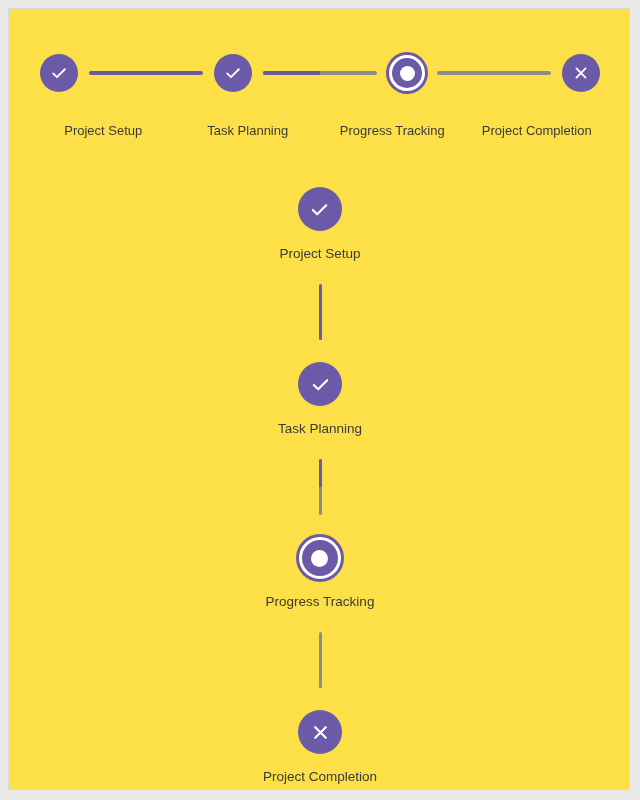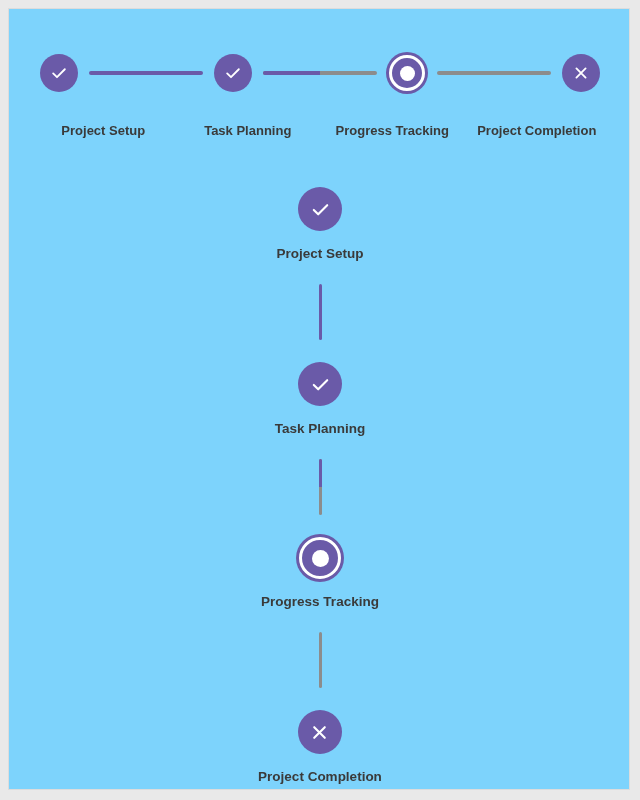--- a/index.html
+++ b/index.html
@@ -14,25 +14,24 @@
     font-family: "Liberation Sans", sans-serif;
     overflow: hidden;
   }
 
   .page-card {
     position: absolute;
     left: 8px;
     top: 8px;
     width: 622px;
     height: 782px;
-    background: #7dd3fc;
+    background: #fde047;
     border: 1px solid #dcdcdc;
     box-sizing: border-box;
     overflow: hidden;
-    font-weight: bold;
   }
 
   
   .node {
     position: relative;
     box-sizing: border-box;
     border-radius: 50%;
     background: #6a5aa8;
     display: flex;
     align-items: center;

